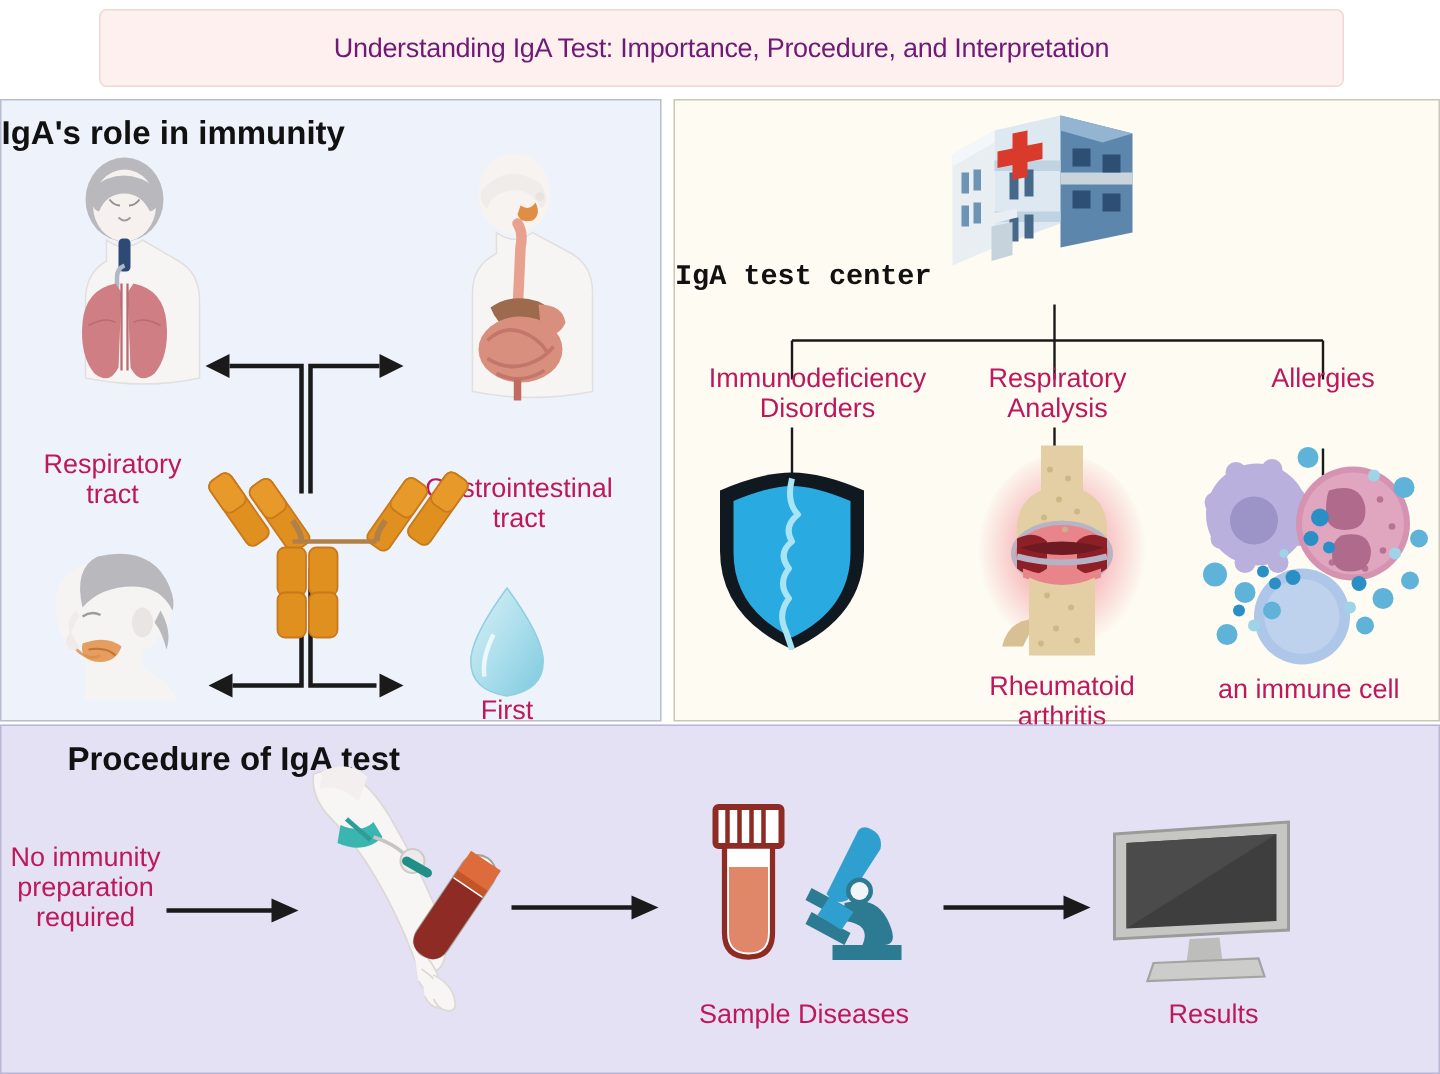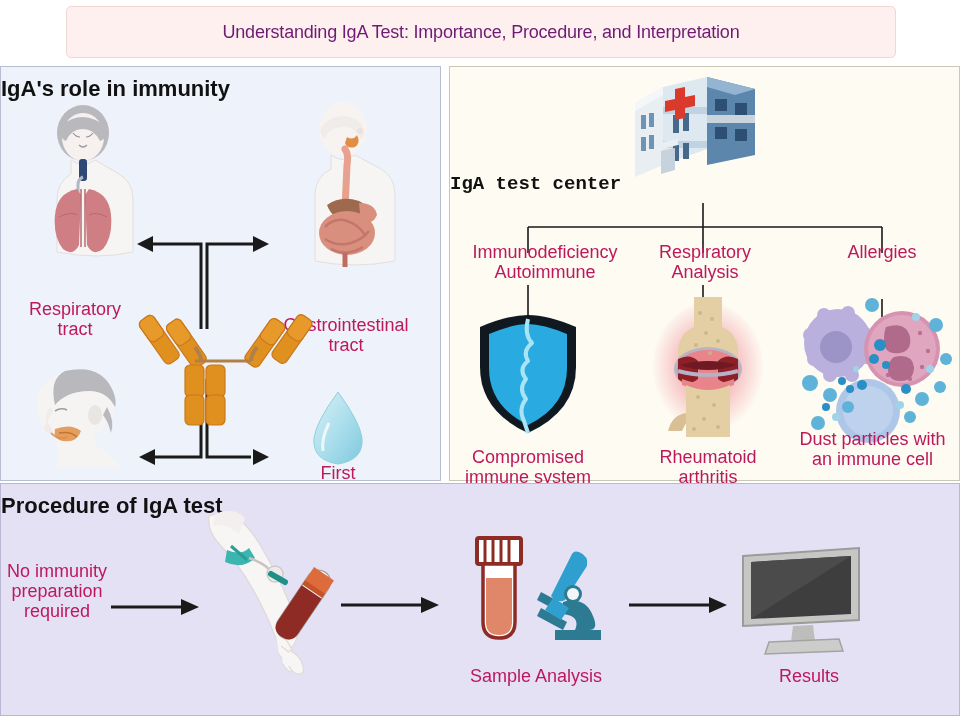--- a/index.html
+++ b/index.html
@@ -19,21 +19,21 @@
     display:flex;align-items:center;justify-content:center;
   }
   .title-text{
     font-size:18px;font-weight:normal;color:#701a75;letter-spacing:-0.2px;white-space:nowrap;
   }
 
   
   .panel{position:absolute;box-sizing:border-box;}
   .panel-left{left:0px;top:66px;width:441px;height:415px;background:#eef2fa;border:1px solid #b9bdd2;}
   .panel-right{left:449px;top:66px;width:511px;height:415px;background:#fdfbf2;border:1px solid #c9c8b8;}
-  .panel-bottom{left:0px;top:483px;width:960px;height:233px;background:#e4e1f5;border:1px solid #b9b6d6;}
+  .panel-bottom{left:0px;top:483px;width:960px;height:233px;background:#e4e1f5;border:1px solid #b9b6d6;padding-left:44px;}
 
   .panel-title{
     position:absolute;width:100%;font-weight:bold;color:#111;
   }
   .t-left{top:9px;font-size:22px;}
   .t-right{top:106px;font-size:19px;font-family:Liberation Mono, monospace;}
   .t-bottom{top:9px;font-size:22px;}
 
   .cap{position:absolute;text-align:center;font-size:18px;color:#be185d;line-height:1.12;}
 
@@ -214,21 +214,21 @@
     <div class="panel-title t-right">IgA test center</div>
 
     <div class="sv" style="left:0px;top:136px;">
       <svg width="511" height="58" viewBox="0 0 511 58">
         <path class="tree-line" d="M253 0 L253 24 M78 24 L432 24 M78 24 L78 50 M253 24 L253 50 M432 24 L432 50"></path>
       </svg>
     </div>
 
     <div class="cap" style="left:-5px;top:175px;width:200px;">
       <span>Immunodeficiency</span><br>
-      <span>Autoimmune</span>
+      <span>Disorders</span>
     </div>
     <div class="cap" style="left:175px;top:175px;width:160px;">
       <span>Respiratory</span><br>
       <span>Analysis</span>
     </div>
     <div class="cap" style="left:352px;top:175px;width:160px;">
       <span>Allergies</span>
     </div>
 
     <div class="sv" style="left:0px;top:218px;">
@@ -236,24 +236,20 @@
         <path class="tree-line" d="M78 0 L78 32 M253 0 L253 32 M432 14 L432 32"></path>
       </svg>
     </div>
 
     <div class="sv" style="left:22px;top:244px;">
       <svg width="112" height="128" viewBox="0 0 112 128">
         <path d="M8 16 q28 -12 48 -12 q20 0 48 12 l0 40 q0 44 -48 66 q-48 -22 -48 -66z" fill="#101820"></path>
         <path d="M17 23 q24 -10 39 -10 q15 0 39 10 l0 34 q0 38 -39 57 q-39 -19 -39 -57z" fill="#29abe2"></path>
         <path d="M56 8 q-4 16 4 24 q-10 8 -4 18 q-10 8 -2 18 q-8 10 0 20 q-8 10 -2 22 l4 12" stroke="#a9e4f5" stroke-width="4" fill="none" stroke-linejoin="round"></path>
       </svg>
-    </div>
-    <div class="cap" style="left:-7px;top:380px;width:170px;">
-      <span>Compromised</span><br>
-      <span>immune system</span>
     </div>
 
     <div class="sv" style="left:198px;top:230px;">
       <svg width="120" height="150" viewBox="0 0 120 150">
         <defs>
           <radialGradient id="glowG" cx="50%" cy="48%" r="50%">
             <stop offset="40%" stop-color="#f5a7ad" stop-opacity="0.85"></stop>
             <stop offset="100%" stop-color="#f5a7ad" stop-opacity="0"></stop>
           </radialGradient>
         </defs>
@@ -340,21 +336,21 @@
         <g fill="#9fd4e8">
           <circle cx="140" cy="70" r="4"></circle>
             <circle cx="110" cy="106" r="4"></circle>
             <circle cx="46" cy="118" r="4"></circle>
           <circle cx="66" cy="70" r="3"></circle>
             <circle cx="126" cy="18" r="4"></circle>
         </g>
       </svg>
     </div>
     <div class="cap" style="left:330px;top:362px;width:185px;">
-      <span>Dust particles with</span><br>
+      <br>
       <span>an immune cell</span>
     </div>
   </div>
 
   <div class="panel panel-bottom">
     <div class="panel-title t-bottom">Procedure of IgA test</div>
 
     <div class="cap" style="left:-4px;top:77px;width:120px;">
       <span>No immunity</span><br>
       <span>preparation</span><br>
@@ -414,21 +410,21 @@
           <path d="M78 76 l26 14 l-4 8 l-26 -14z"></path>
         </g>
         <g fill="#2f9fd0">
           <path d="M116 20 q10 4 8 14 l-22 34 q-8 4 -14 -4 l20 -40 q2 -6 8 -4z"></path>
           <circle cx="110" cy="62" r="9" fill="#2d7b92"></circle>
           <path d="M90 66 l16 10 l-8 12 l-16 -10z"></path>
         </g>
         <circle cx="110" cy="62" r="6" fill="#f0f6f8"></circle>
       </svg>
     </div>
-    <div class="cap" style="left:440px;top:182px;width:190px;">Sample Analysis</div>
+    <div class="cap" style="left:440px;top:182px;width:190px;">Sample Diseases</div>
 
     <div class="sv" style="left:628px;top:112px;">
       <svg width="100" height="18" viewBox="0 0 100 18">
         <path class="arrow-line" d="M0 9 L82 9"></path>
         <path d="M98 9 l-18 -8 l0 16z" fill="#1a1a1a"></path>
       </svg>
     </div>
 
     <div class="sv" style="left:738px;top:62px;">
       <svg width="130" height="110" viewBox="0 0 130 110">

